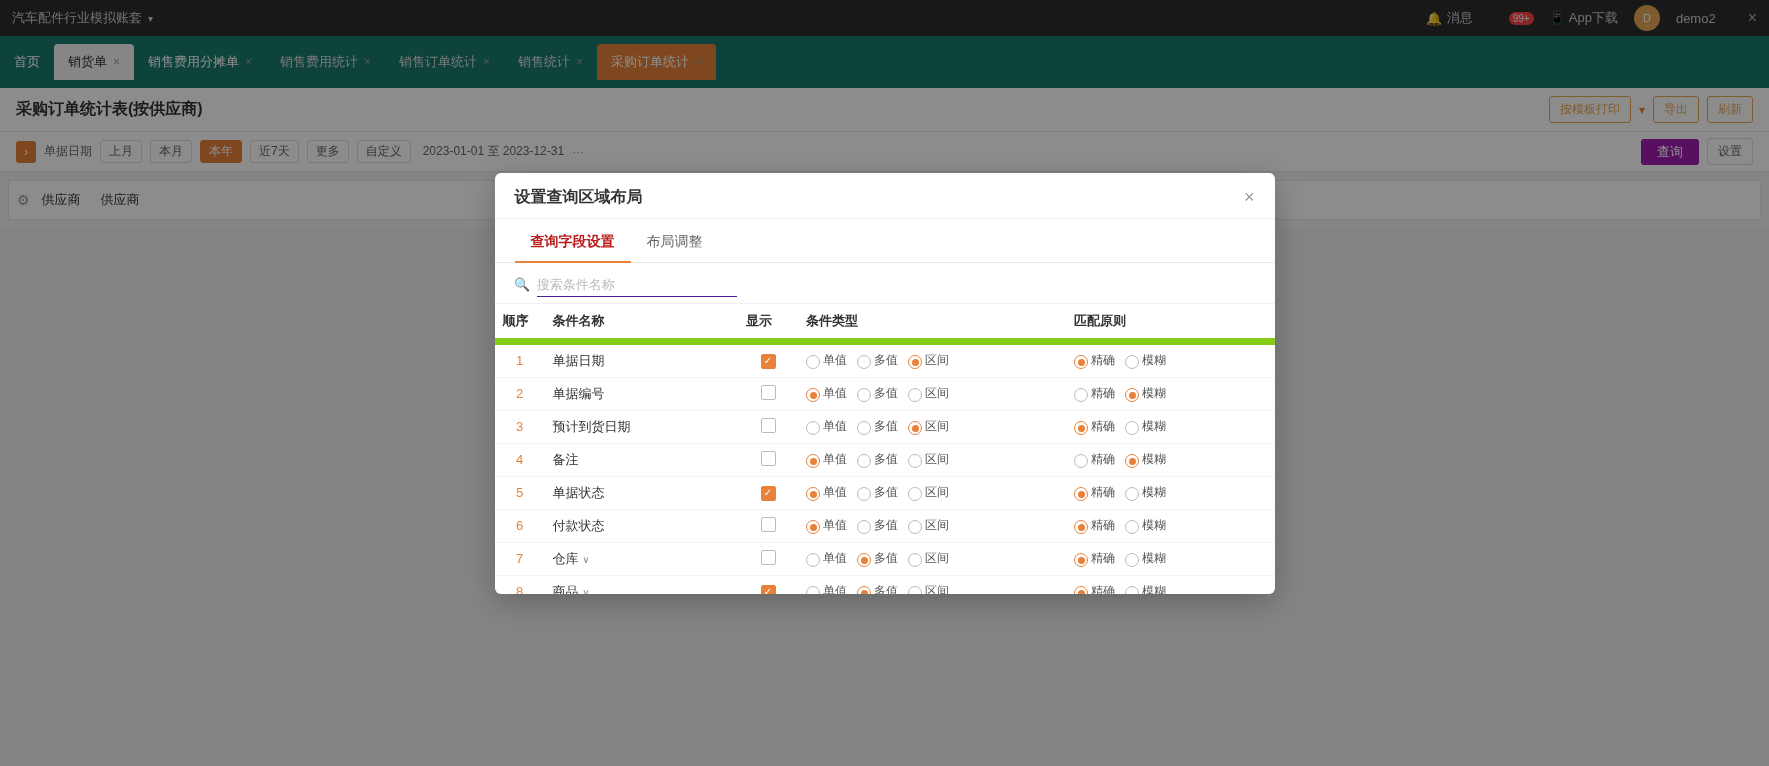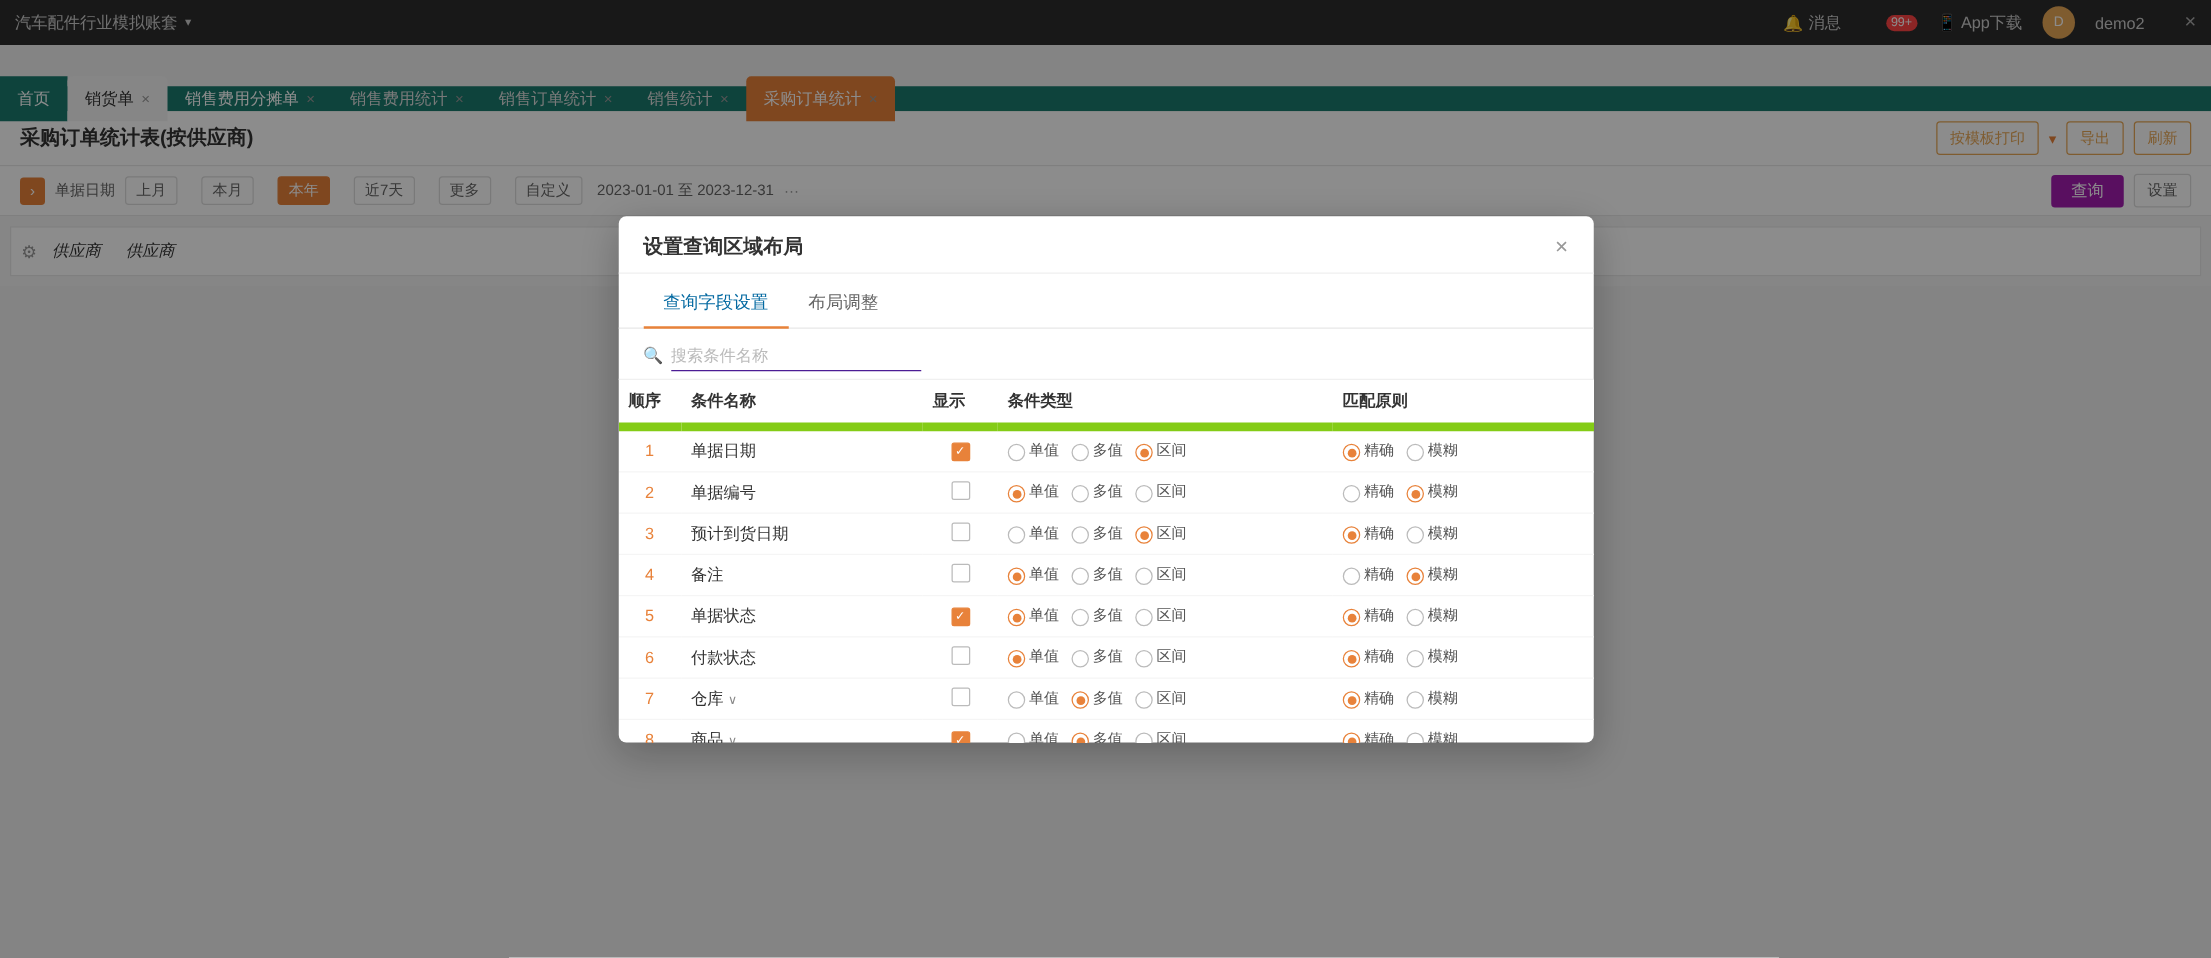--- a/index.html
+++ b/index.html
@@ -18,25 +18,24 @@
     .top-nav-left { font-size: 13px; color: #ccc; display: flex; align-items: center; gap: 6px; }
     .top-nav-right { display: flex; align-items: center; gap: 16px; font-size: 13px; color: #ccc; }
     .top-nav-right .notif { display: flex; align-items: center; gap: 4px; }
     .badge { background: #f44; color: #fff; border-radius: 10px; font-size: 10px; padding: 1px 4px; margin-left: 32px; }
     .close-x { color: #aaa; cursor: pointer; font-size: 16px; margin-left: 16px; }
     .avatar { width: 26px; height: 26px; border-radius: 50%; background: #e8a857; display: inline-flex; align-items: center; justify-content: center; color: #fff; font-size: 11px; }
 
     
     .tab-bar {
       background: #1a7a6e;
-      height: 20px;
+      height: 52px;
       display: flex;
       align-items: center;
       padding: 0 0 0 0;
-      margin-top: 33px;
     }
     .tab-item {
       height: 36px;
       display: flex;
       align-items: center;
       padding: 0 14px;
       color: #fff;
       font-size: 13px;
       cursor: pointer;
       white-space: nowrap;
@@ -65,21 +64,21 @@
     .filter-bar {
       background: #fff;
       padding: 6px 16px;
       display: flex;
       align-items: center;
       gap: 8px;
       border-bottom: 1px solid #e8e8e8;
     }
     .filter-toggle { background: #e8823a; color: #fff; border: none; padding: 4px 8px; border-radius: 3px; cursor: pointer; font-size: 12px; }
     .filter-label { color: #666; font-size: 12px; }
-    .filter-date-btns { display: flex; gap: 19px; }
+    .filter-date-btns { display: flex; gap: 8px; }
     .date-btn { border: 1px solid #ddd; background: #fff; padding: 2px 8px; border-radius: 3px; cursor: pointer; font-size: 12px; color: #666; }
     .date-btn.active { background: #e8823a; color: #fff; border-color: #e8823a; }
     .date-range { color: #666; font-size: 12px; margin-left: 4px; }
     .filter-more { color: #999; font-size: 12px; cursor: pointer; }
     .btn-query { background: #a21caf; color: #fff; border: none; padding: 4px 16px; border-radius: 3px; cursor: pointer; font-size: 13px; margin-left: auto; }
     .btn-setting { border: 1px solid #ddd; background: #fff; padding: 4px 10px; border-radius: 3px; cursor: pointer; font-size: 12px; color: #666; }
 
     
     .table-area {
       background: #f5f5f5;
@@ -87,21 +86,21 @@
     }
     .table-header-row {
       display: flex;
       align-items: center;
       gap: 4px;
       background: #fff;
       border: 1px solid #e8e8e8;
       padding: 6px 8px;
     }
     .gear-icon { color: #999; font-size: 14px; }
-    .col-header { color: #333; font-size: 13px; padding: 4px 8px; font-style: italic; }
+    .col-header { color: #333; font-size: 13px; padding: 4px 8px; }
 
     
     .modal-backdrop {
       position: fixed;
       top: 0; left: 0; right: 0; bottom: 0;
       background: rgba(0,0,0,0.45);
       z-index: 100;
       display: flex;
       align-items: center;
       justify-content: center;
@@ -135,23 +134,23 @@
     }
     .modal-tab {
       padding: 6px 16px 10px 16px;
       font-size: 14px;
       cursor: pointer;
       color: #666;
       border-bottom: 2px solid transparent;
       margin-bottom: -1px;
     }
     .modal-tab.active {
-      color: #0369a1;
+      color: #b91c1c;
       border-bottom-color: #e8823a;
-      font-weight: 400;
+      font-weight: 700;
     }
 
     
     .search-area {
       padding: 10px 20px 6px 20px;
       display: flex;
       align-items: center;
       border-bottom: 1px solid #f0f0f0;
     }
     .search-icon { color: #999; margin-right: 6px; }

